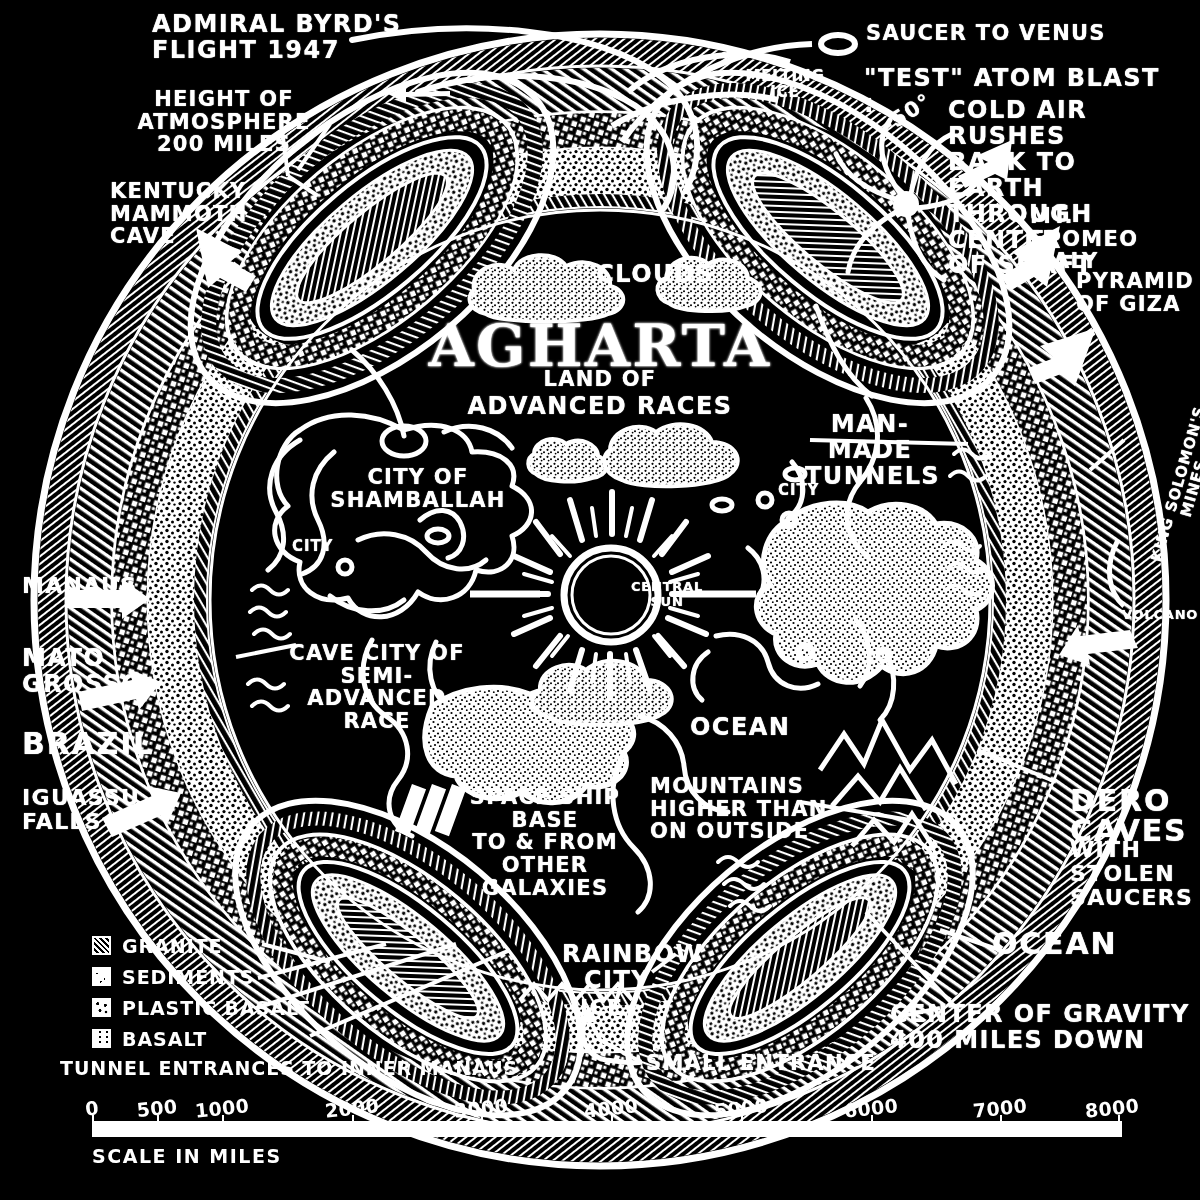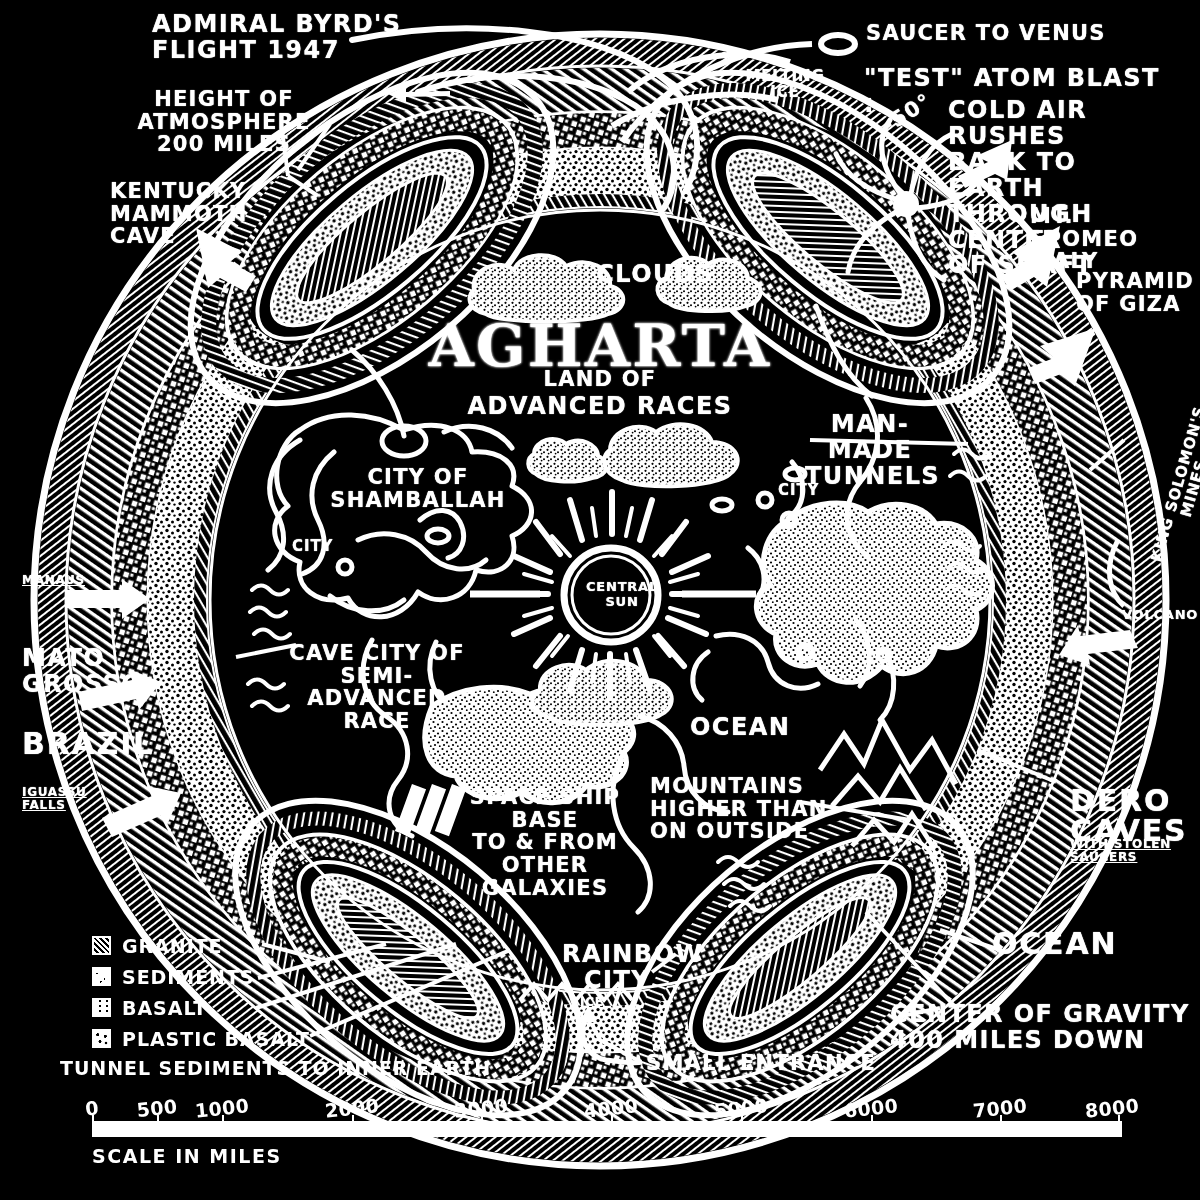--- a/index.html
+++ b/index.html
@@ -13,21 +13,21 @@
   .lbl{
     position:absolute;color:#fff;font-weight:700;
     text-transform:uppercase;letter-spacing:0.06em;
     line-height:1.08;text-align:center;white-space:pre-line;
     text-shadow:0 0 1px #fff;
     -webkit-font-smoothing:none;
   }
   .l-left{text-align:left;}
   .s9{font-size:13px;}
   .s10{font-size:15px;}
-  .s11{font-size:12px;text-decoration:underline;}
+  .s11{font-size:22px;}
   .s12{font-size:24px;}
   .s14{font-size:21px;}
   .s16{font-size:24px;}
   .s20{font-size:30px;}
   .title-agharta{
     position:absolute;left:0;right:0;top:312px;text-align:center;
     font-size:58px;font-weight:700;letter-spacing:0.04em;
     font-family:"DejaVu Serif","Liberation Serif",serif;
     text-shadow:0 0 2px #fff,0 0 3px #fff;
   }
@@ -527,35 +527,35 @@
   <div id="legend">
     <div class="leg-row">
       <span class="swatch sw-gran"></span>
       <span class="leg-txt">GRANITE</span>
     </div>
     <div class="leg-row">
       <span class="swatch sw-sed"></span>
       <span class="leg-txt">SEDIMENTS</span>
     </div>
     <div class="leg-row">
+      <span class="swatch sw-pbas"></span>
+      <span class="leg-txt">PLASTIC BASALT</span>
+    </div>
+    <div class="leg-row">
       <span class="swatch sw-bas"></span>
       <span class="leg-txt">BASALT</span>
-    </div>
-    <div class="leg-row">
-      <span class="swatch sw-pbas"></span>
-      <span class="leg-txt">PLASTIC BASALT</span>
     </div>
   </div>
 
   <div id="tunnel-row">
     <svg width="46" height="26" viewBox="0 0 46 26">
       <path d="M0,8 L24,8 L24,1 L45,13 L24,25 L24,18 L0,18 Z" fill="#fff"></path>
       <circle cx="27" cy="13" r="3" fill="#000"></circle>
     </svg>
-    <span class="leg-txt">TUNNEL SEDIMENTS TO INNER EARTH</span>
+    <span class="leg-txt">TUNNEL ENTRANCES TO INNER MANAUS</span>
   </div>
 
   <div id="scalewrap">
     <div id="scaleticks">
       <span class="tk" style="left:0%">0</span>
       <span class="tk" style="left:6.3%">500</span>
       <span class="tk" style="left:12.6%">1000</span>
       <span class="tk" style="left:25.2%">2000</span>
       <span class="tk" style="left:37.8%">3000</span>
       <span class="tk" style="left:50.4%">4000</span>
@@ -572,16 +572,16 @@
       <span class="tkmark" style="left:37.8%"></span>
       <span class="tkmark" style="left:50.4%"></span>
       <span class="tkmark" style="left:63%"></span>
       <span class="tkmark" style="left:75.6%"></span>
       <span class="tkmark" style="left:88.2%"></span>
       <span class="tkmark" style="left:99.6%"></span>
     </div>
     <div id="scalelabel">SCALE IN MILES</div>
   </div>
 
-  <div class="lbl s9" style="left:572px;top:580px;width:100px;text-align:center;line-height:1.15;">CENTRAL
+  <div class="lbl s9" style="left:572px;top:580px;width:100px;text-align:center;line-height:1.15;padding-left:45px;">CENTRAL
 SUN</div>
 
 </div>
 
 </body></html>

